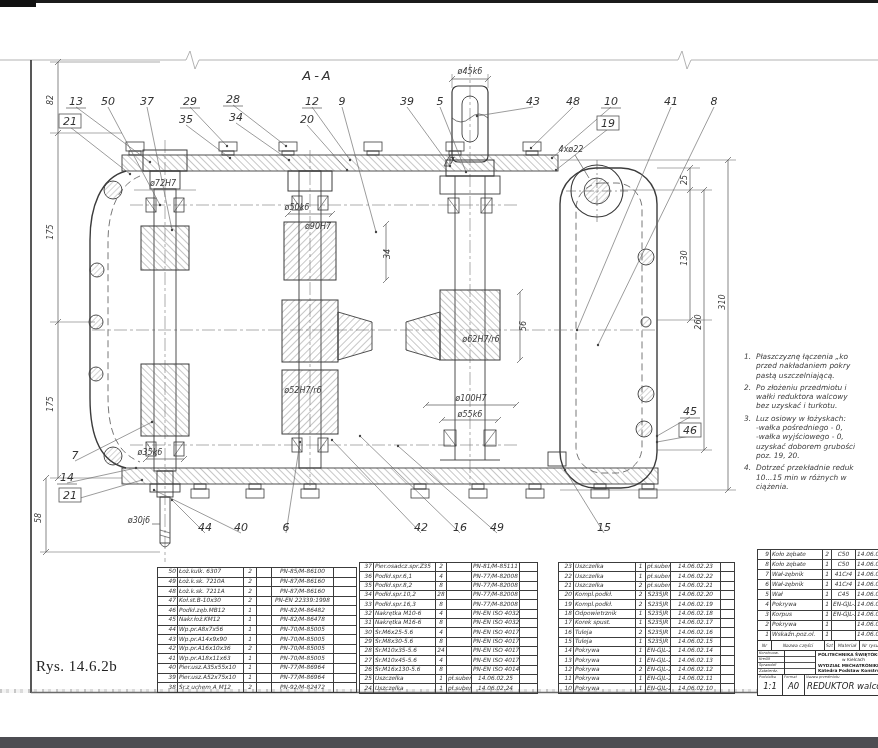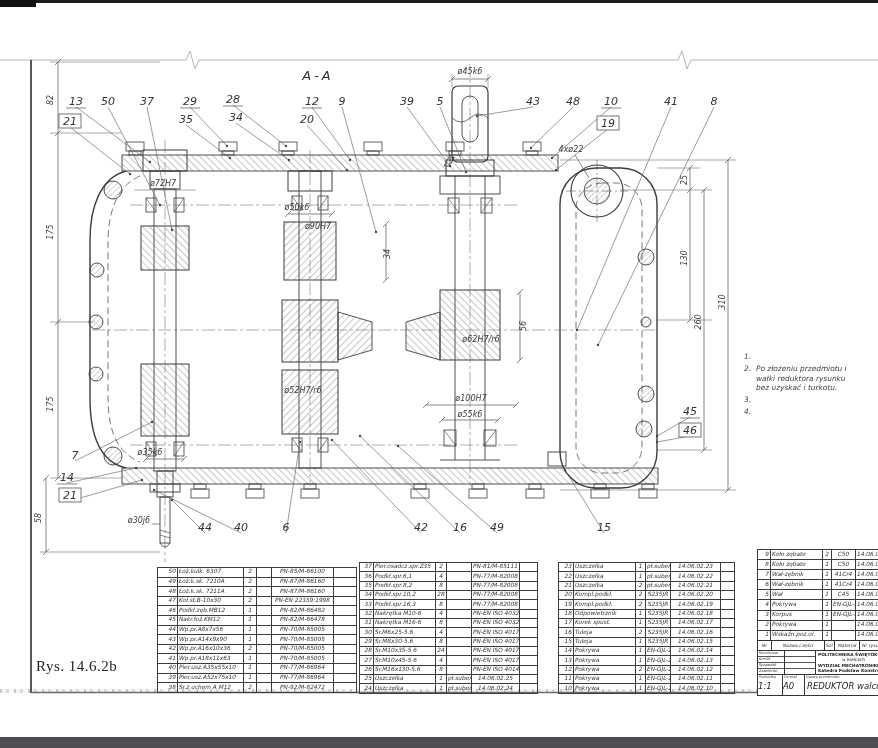--- a/index.html
+++ b/index.html
@@ -46,21 +46,21 @@
   .sign-col div:last-child{border-bottom:none;}
   .sig-lines{width:30px;border-right:1px solid #333;display:flex;flex-direction:column;}
   .sig-lines div{flex:1;border-bottom:.6px solid #555;}
   .sig-lines div:last-child{border-bottom:none;}
   .org-col{flex:1;padding:1px 1px 0 2px;overflow:hidden;}
   .org-col div{font:bold 4.3px/5.4px "DejaVu Sans",sans-serif;white-space:nowrap;color:#222;}
   .org-col div:nth-child(2){text-align:center;font-weight:normal;}
   .tb-bottom{height:20px;border-bottom:none;}
   .tb-cell{border-right:1px solid #333;position:relative;overflow:hidden;}
   .tb-cell .lab{font:italic 3.6px/4.5px "DejaVu Sans",sans-serif;color:#444;padding-left:1px;white-space:nowrap;}
-  .tb-cell .val{font:italic 8.5px/12px "DejaVu Sans",sans-serif;color:#222;white-space:nowrap;}
+  .tb-cell .val{font:italic 8.5px/12px "DejaVu Sans",sans-serif;text-align:center;color:#222;white-space:nowrap;}
   .tb-cell:last-child{border-right:none;}
 </style>
 </head>
 <body>
 
 <div class="topbar"></div>
 <div class="topblob"></div>
 <div class="scanband"></div>
 <div class="bottombar"></div>
 
@@ -427,34 +427,51 @@
       <text x="687" y="258" text-anchor="middle" font-size="8" font-style="italic" fill="#3a3a3a" transform="rotate(-90 687 258)">130</text>
       <text x="701" y="322" text-anchor="middle" font-size="8" font-style="italic" fill="#3a3a3a" transform="rotate(-90 701 322)">260</text>
       <text x="725" y="302" text-anchor="middle" font-size="8" font-style="italic" fill="#3a3a3a" transform="rotate(-90 725 302)">310</text>
       <text x="452" y="164" text-anchor="middle" font-size="8" font-style="italic" fill="#3a3a3a">7</text>
     </g>
 </svg>
 
 <div class="notes" id="notes">
     <div class="note">
       <div class="note-num">1.</div>
+      <div class="note-lines">
+        <div>Płaszczyznę łączenia „ko</div>
+        <div>przed nakładaniem pokry</div>
+        <div>pastą uszczelniającą.</div>
+      </div>
     </div>
     <div class="note">
       <div class="note-num">2.</div>
       <div class="note-lines">
         <div>Po złożeniu przedmiotu i</div>
-        <div>wałki reduktora rysunku</div>
+        <div>wałki reduktora walcowy</div>
         <div>bez uzyskać i turkotu.</div>
       </div>
     </div>
     <div class="note">
       <div class="note-num">3.</div>
+      <div class="note-lines">
+        <div>Luz osiowy w łożyskach:</div>
+        <div>-wałka pośredniego - 0,</div>
+        <div>-wałka wyjściowego - 0,</div>
+        <div>uzyskać doborem grubości</div>
+        <div>poz. 19, 20.</div>
+      </div>
     </div>
     <div class="note">
       <div class="note-num">4.</div>
+      <div class="note-lines">
+        <div>Dotrzeć przekładnie reduk</div>
+        <div>10...15 min w różnych w</div>
+        <div>ciążenia.</div>
+      </div>
     </div>
   </div>
 
 <table class="parts" id="t1">
   <colgroup>
       <col style="width:20px">
       <col style="width:66px">
       <col style="width:13px">
       <col style="width:15px">
       <col style="width:62px">

